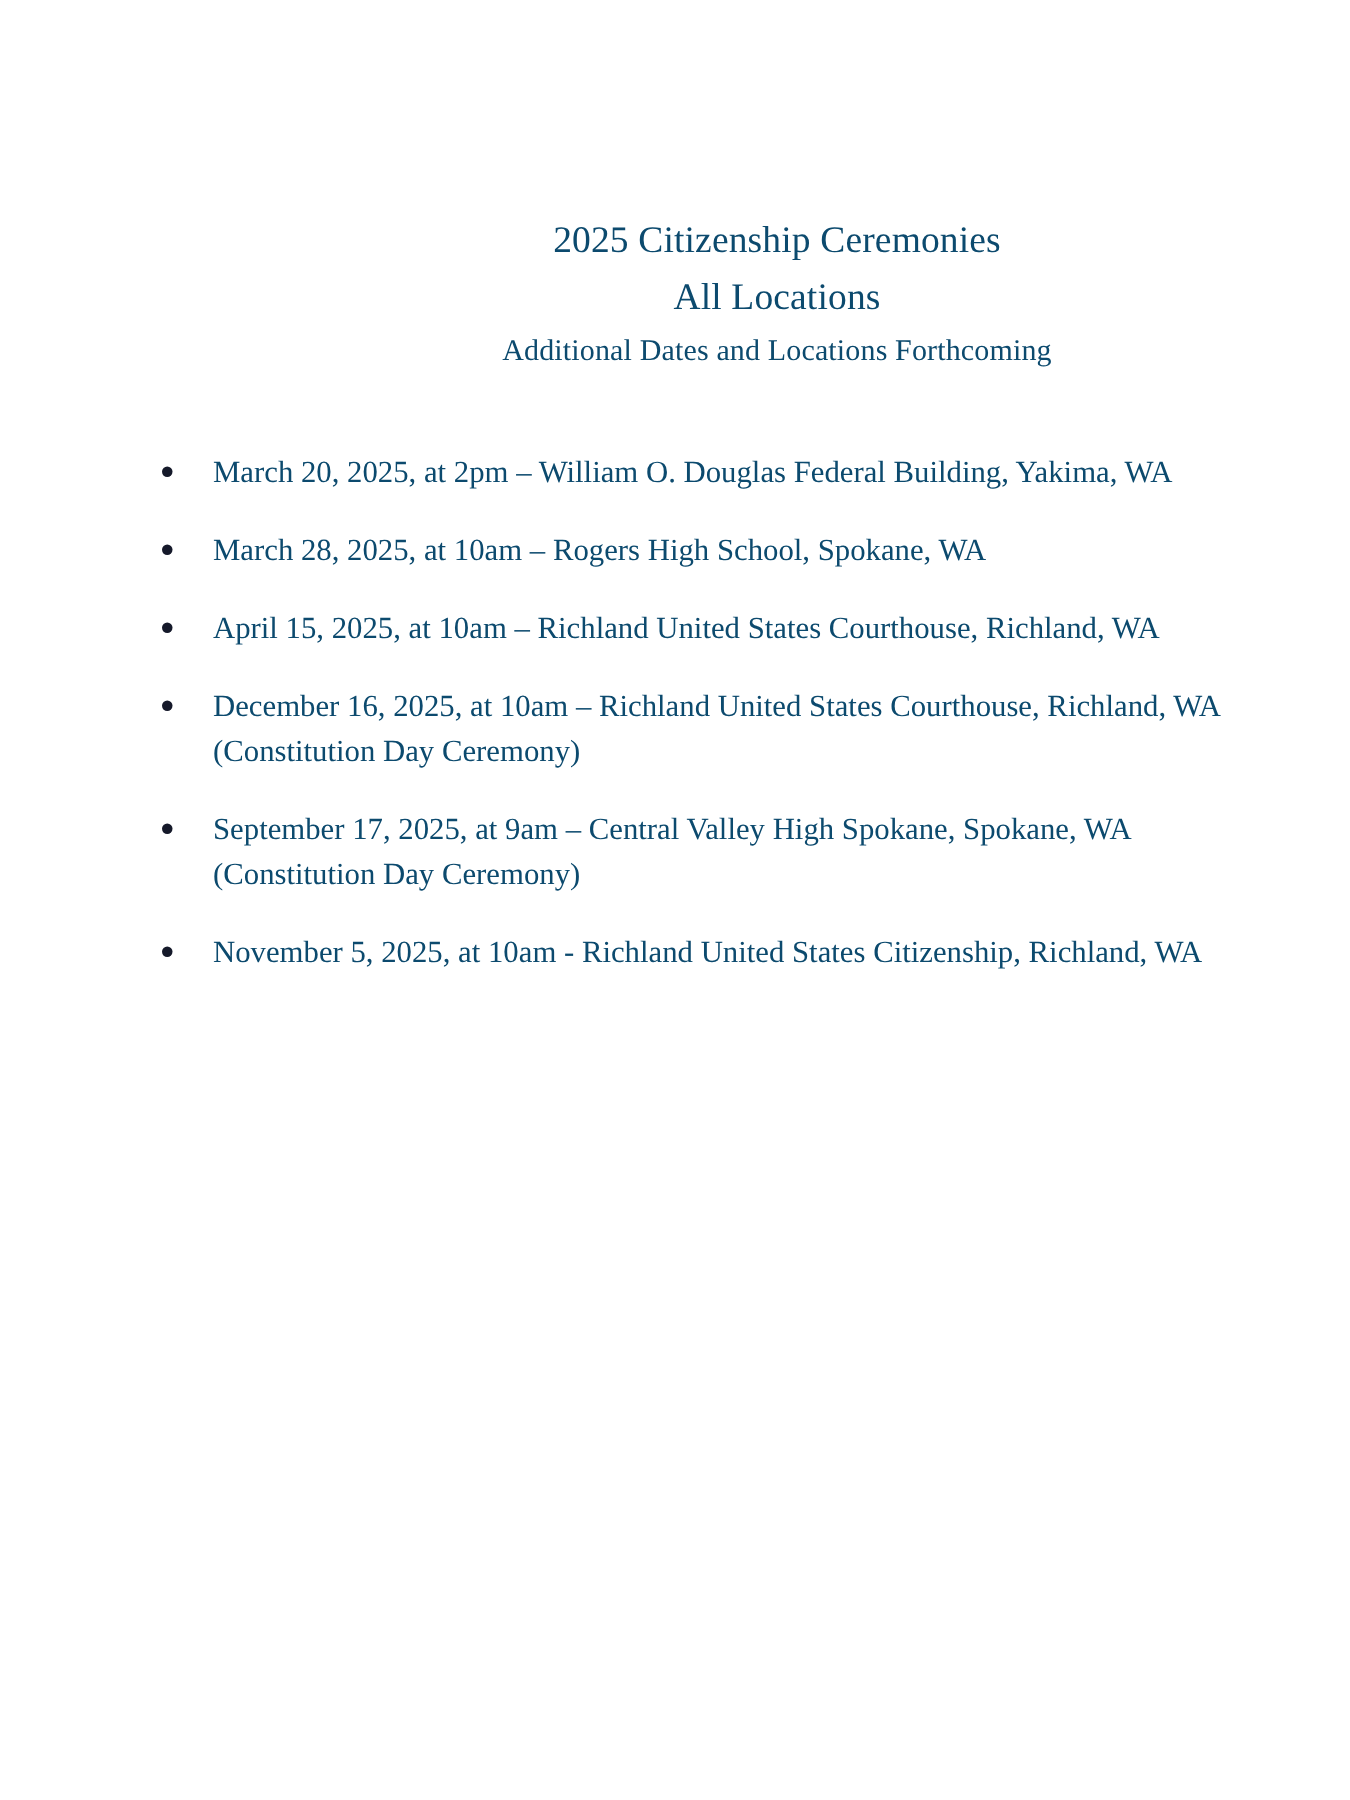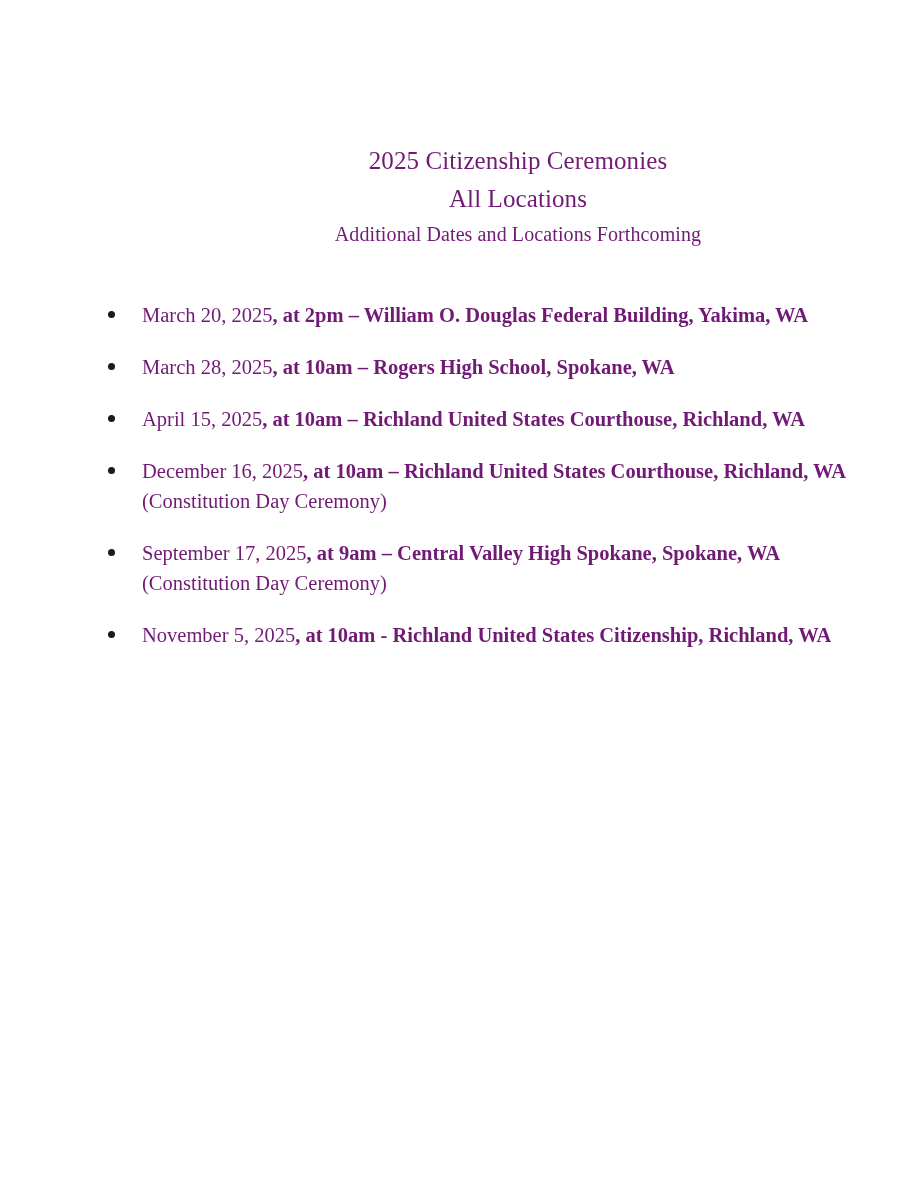--- a/index.html
+++ b/index.html
@@ -8,21 +8,21 @@
     padding: 0;
     background: #ffffff;
   }
   .page {
     position: relative;
     width: 900px;
     height: 1200px;
     background: #ffffff;
     overflow: hidden;
     font-family: "Liberation Serif", "DejaVu Serif", serif;
-    color: #701a75;
+    color: #0c4a6e;
     -webkit-font-smoothing: antialiased;
   }
 
   
   .title-block {
     position: absolute;
     top: 142px;
     left: 0;
     width: 1036px;   
     text-align: center;
@@ -73,21 +73,21 @@
     top: 11px;
     width: 7px;
     height: 7px;
     background: #15192a;
     border-radius: 50%;
   }
   .ceremony-date {
     font-weight: normal;
   }
   .ceremony-detail {
-    font-weight: bold;
+    font-weight: normal;
   }
   .ceremony-note {
     display: block;
     font-weight: normal;
     white-space: nowrap;
   }
 </style>
 </head>
 <body>
 

